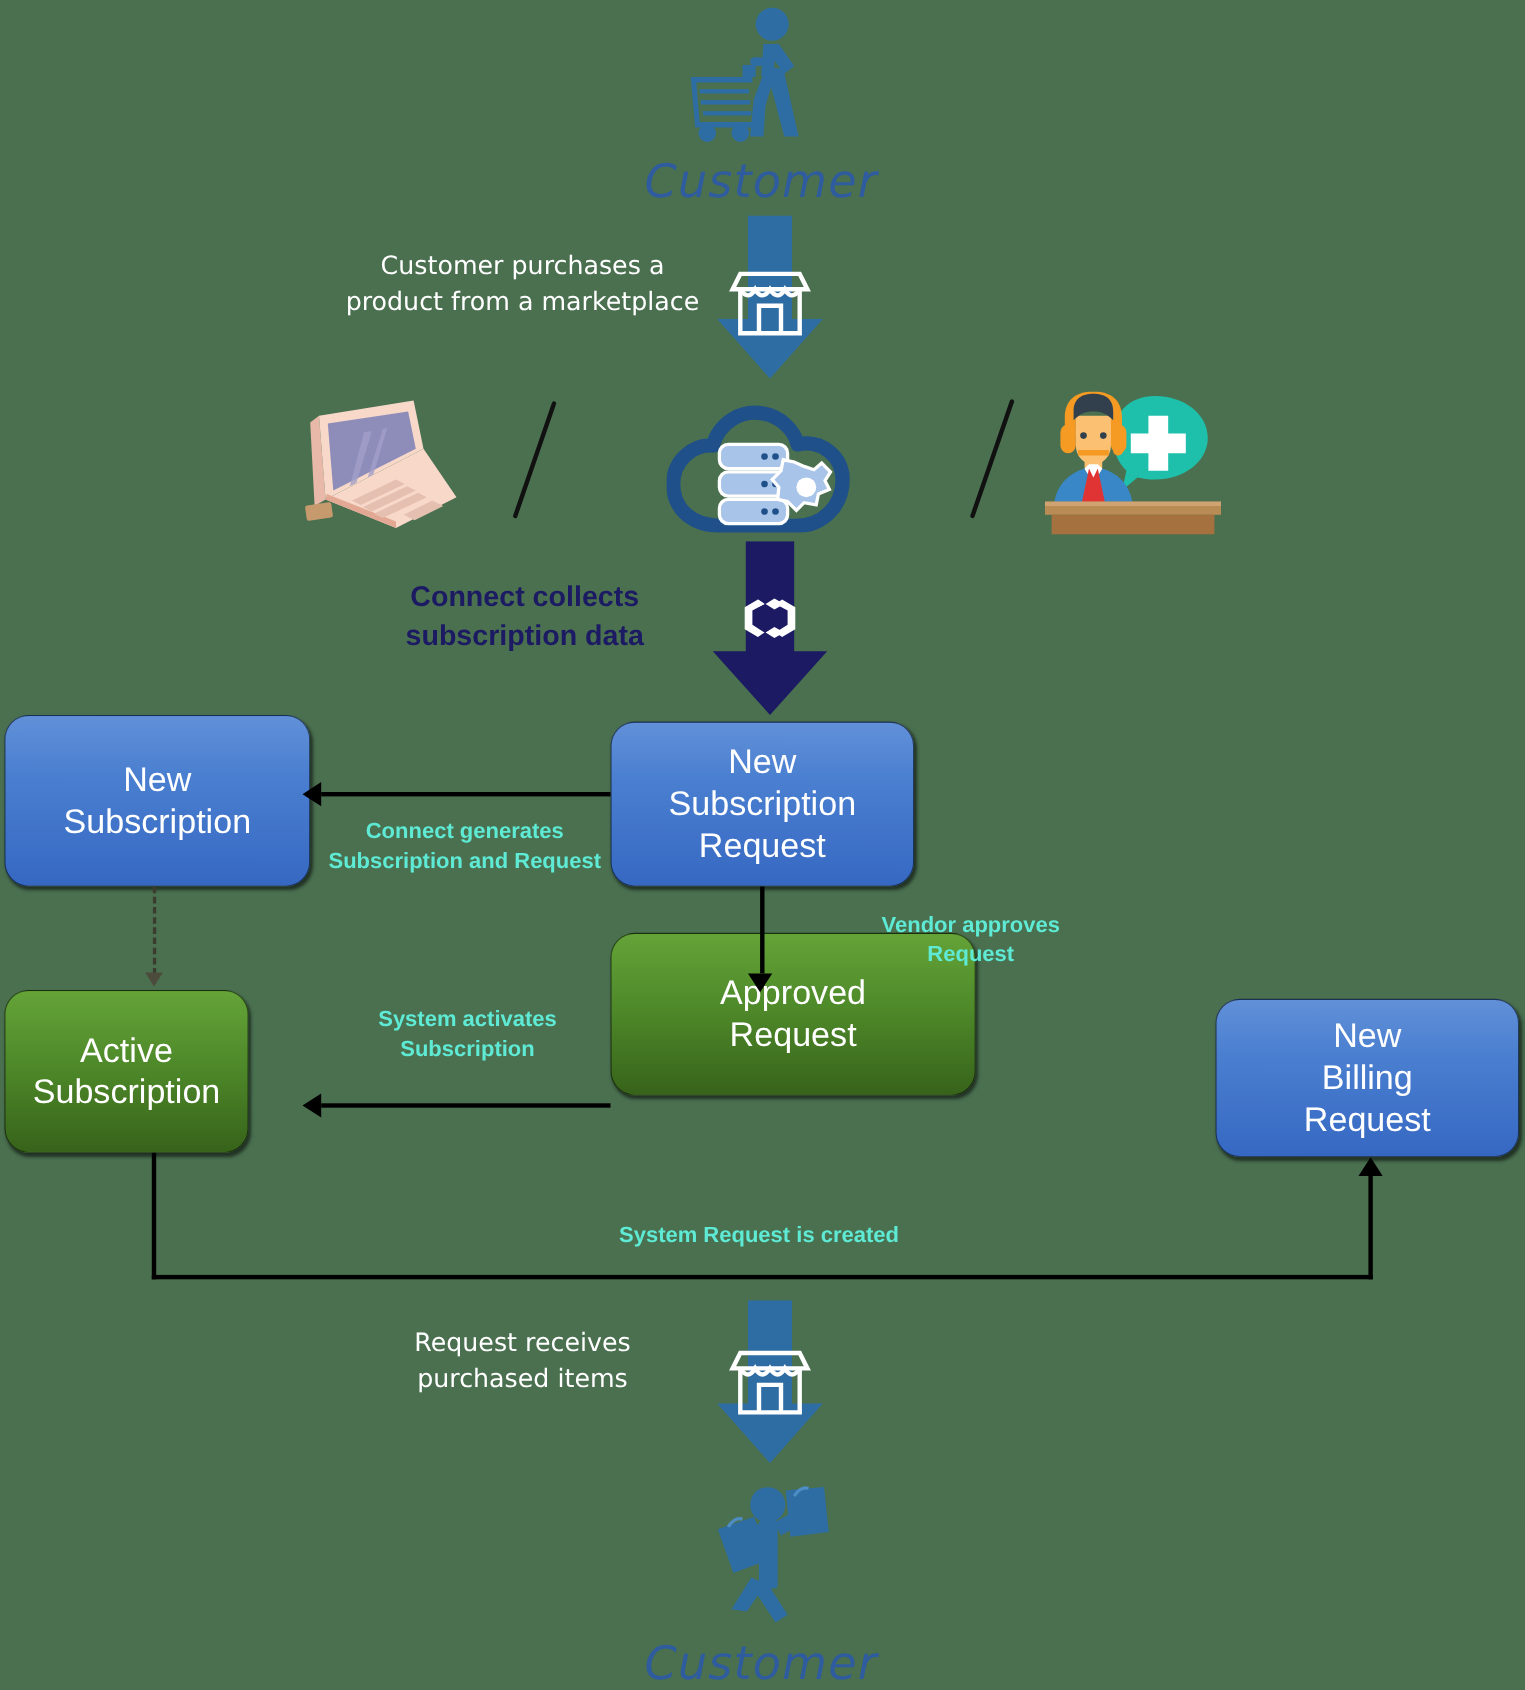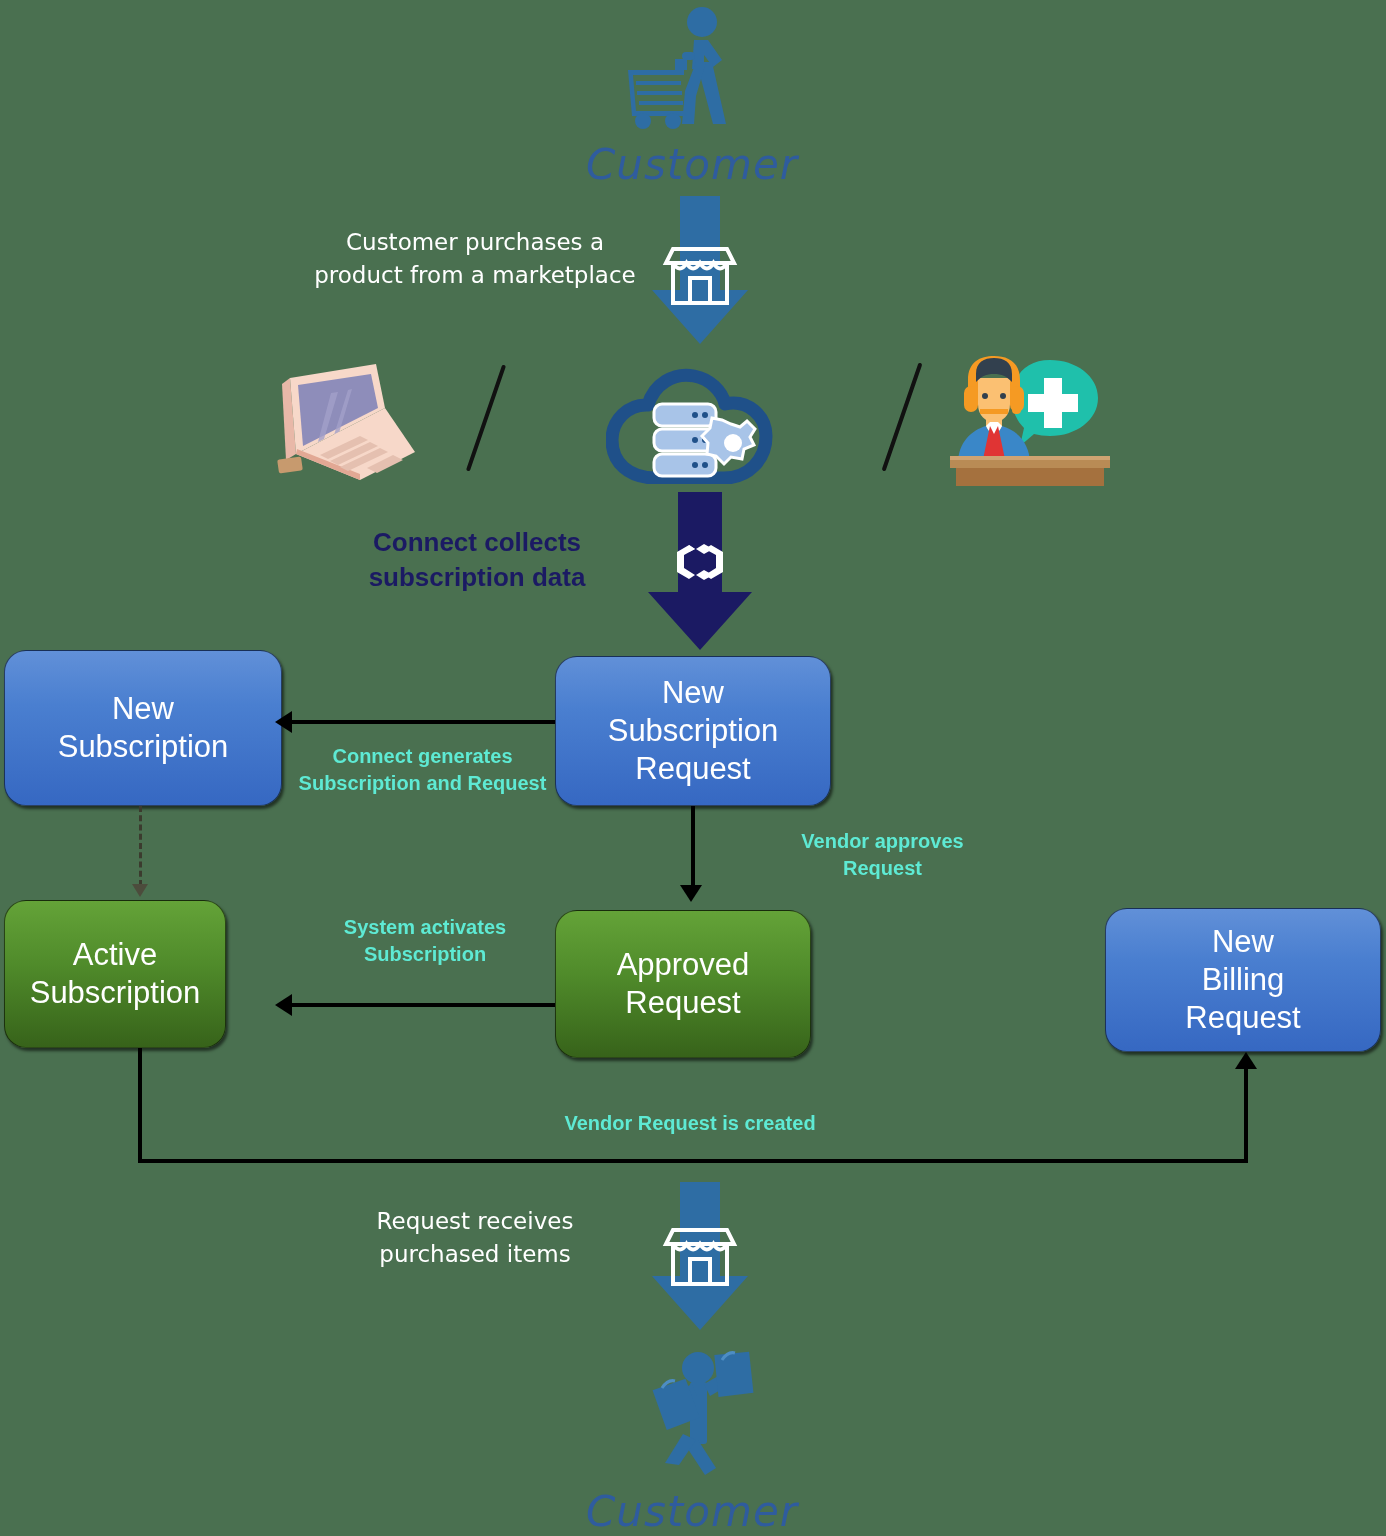--- a/index.html
+++ b/index.html
@@ -215,21 +215,21 @@
     </div>
   </div>
 
   <div class="node green abs" style="left:4px;top:900px;width:222px;height:148px;">
     <div>
       <div>Active</div>
       <div>Subscription</div>
     </div>
   </div>
 
-  <div class="node green abs" style="left:555px;top:910px;width:256px;height:148px;">
+  <div class="node green abs" style="left:555px;top:848px;width:332px;height:148px;">
     <div>
       <div>Approved</div>
       <div>Request</div>
     </div>
   </div>
 
   <div class="node blue abs" style="left:1105px;top:908px;width:276px;height:144px;">
     <div>
       <div>New</div>
       <div>Billing</div>
@@ -259,21 +259,21 @@
   </div>
 
   <div class="abs dashed-v" style="left:139px;top:806px;height:80px;"></div>
   <div class="abs arrow-down-grey" style="left:132px;top:884px;"></div>
 
   <div class="abs ln vline" style="left:138px;top:1048px;height:115px;"></div>
   <div class="abs ln hline" style="left:138px;top:1159px;width:1110px;"></div>
   <div class="abs ln vline" style="left:1244px;top:1068px;height:95px;"></div>
   <div class="abs arrow-up" style="left:1235px;top:1052px;"></div>
   <div class="abs black-note" style="left:555px;top:1110px;width:270px;">
-    <div>Vendor Request is created</div>
+    <div>System Request is created</div>
   </div>
 
   <div class="abs" style="left:650px;top:1182px;width:100px;height:148px;">
     <svg viewBox="0 0 100 148" width="100" height="148">
       <path d="M30 0 h40 v94 h28 L50 148 L2 94 h28 Z" fill="#2e6da4"></path>
       <g fill="none" stroke="#ffffff" stroke-width="4">
         <path d="M23 48 h54 l7 14 h-68 Z"></path>
         <path d="M23 62 v40 h54 v-40"></path>
         <path d="M23 62 q7 11 13.5 0 q6.5 11 13.5 0 q7 11 13.5 0 q6.5 11 13.5 0"></path>
         <path d="M40 102 v-25 h20 v25"></path>

